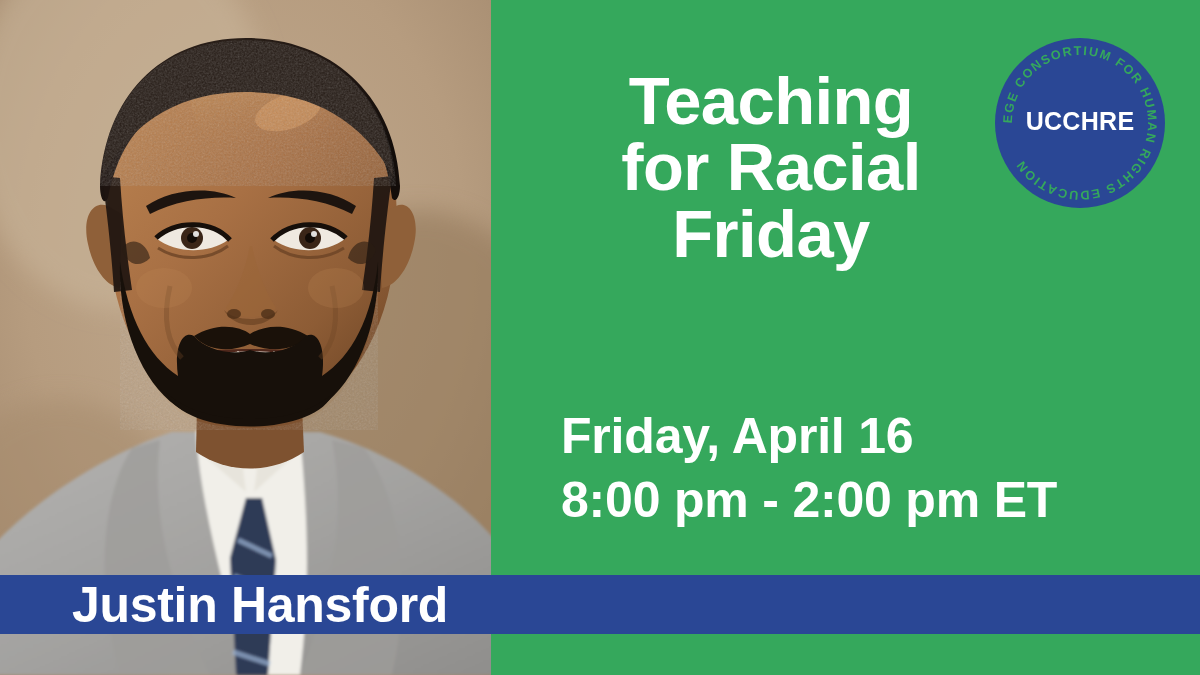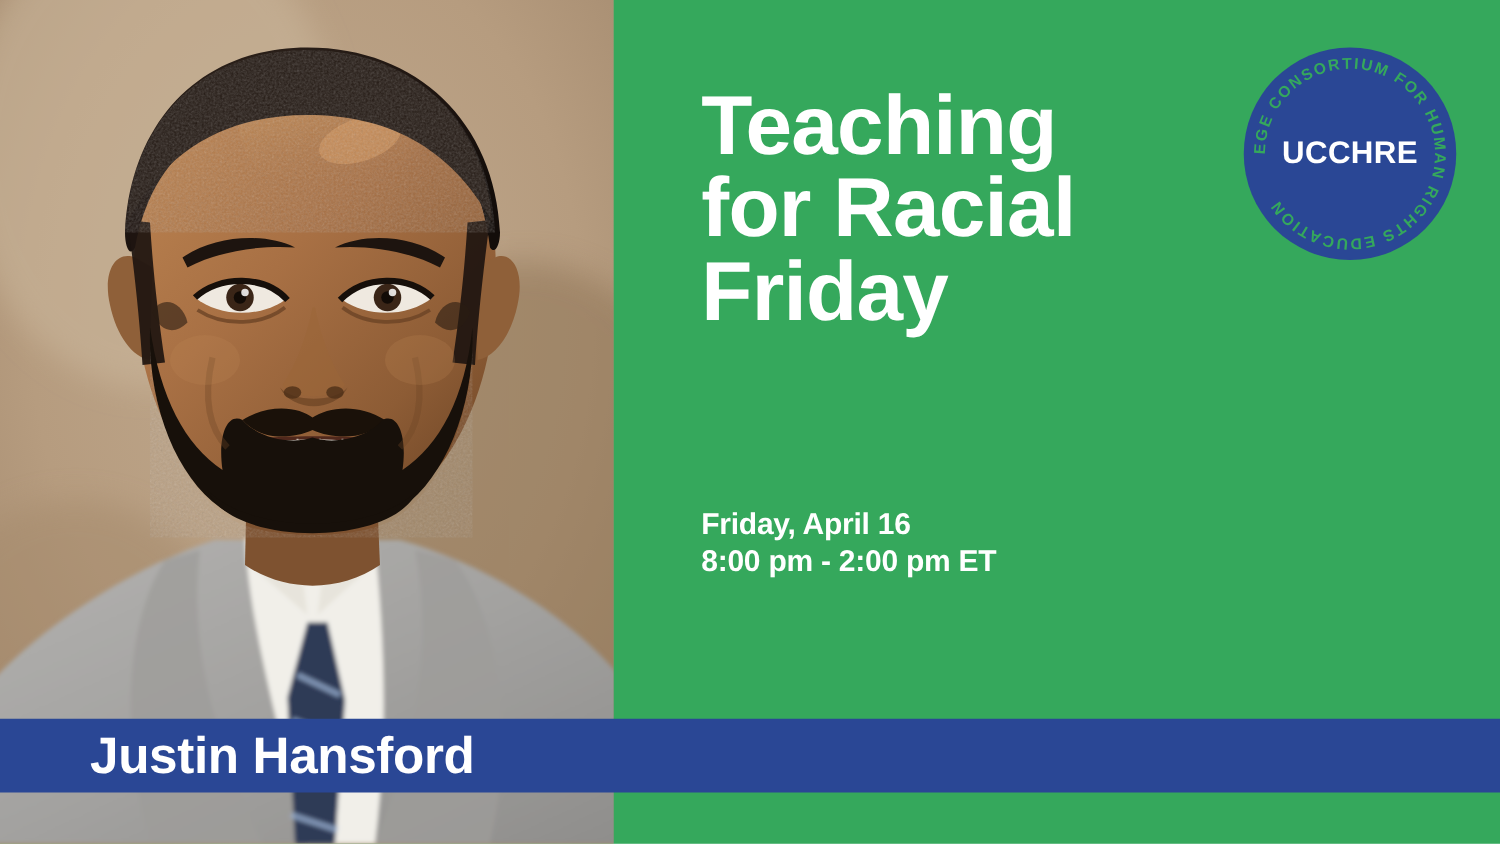--- a/index.html
+++ b/index.html
@@ -46,39 +46,40 @@
     height: 675px;
     background: #35a85c;
   }
 
   
   .title-block {
     position: absolute;
     left: 561px;
     top: 68px;
     width: 420px;
+    text-align: center;
   }
   .title-line {
     font-size: 67px;
     line-height: 0.99;
     font-weight: bold;
     color: #ffffff;
     letter-spacing: -0.6px;
     white-space: nowrap;
   }
 
   
   .when-block {
     position: absolute;
     left: 561px;
     top: 405px;
     width: 520px;
   }
   .when-line {
-    font-size: 24px;
+    font-size: 50px;
     line-height: 1.27;
     font-weight: bold;
     color: #ffffff;
     letter-spacing: -0.2px;
     white-space: nowrap;
   }
 
   
   .logo {
     position: absolute;
@@ -100,21 +101,21 @@
     top: 575px;
     width: 1200px;
     height: 59px;
     background: #2a4795;
   }
   .name-text {
     position: absolute;
     left: 72px;
     top: 50%;
     transform: translateY(-50%);
-    font-size: 41px;
+    font-size: 50px;
     font-weight: bold;
     color: #ffffff;
     letter-spacing: -0.3px;
     white-space: nowrap;
   }
 </style>
 </head>
 <body>
 
 <div class="poster">

